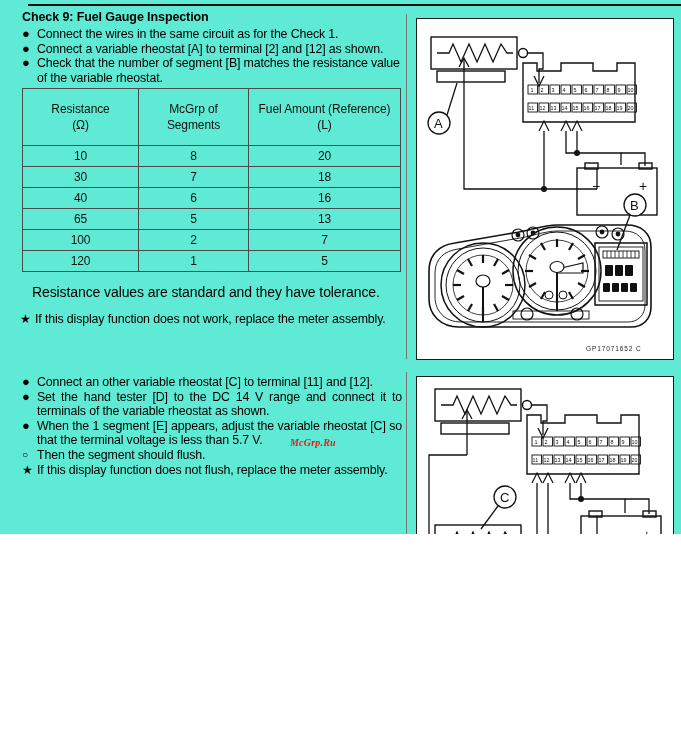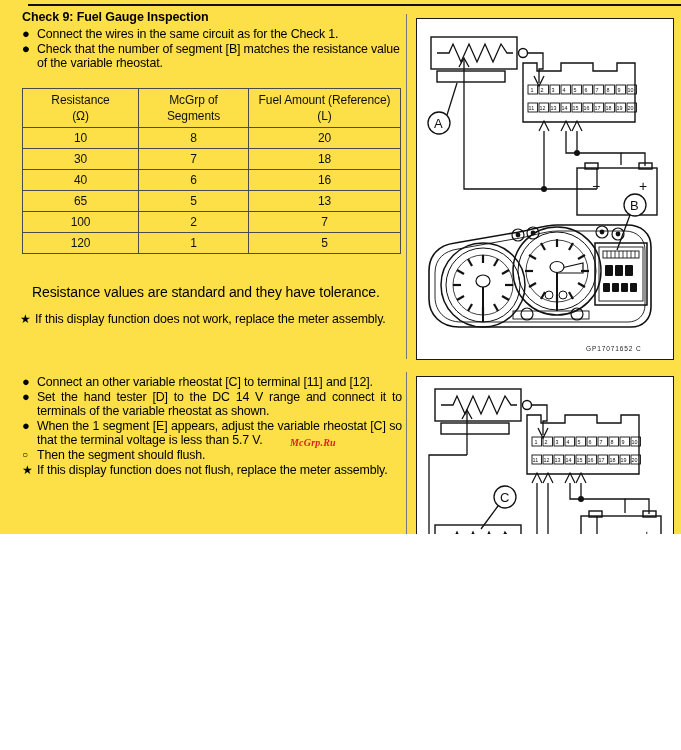--- a/index.html
+++ b/index.html
@@ -5,21 +5,21 @@
   * { box-sizing: border-box; }
   html, body {
     margin: 0; padding: 0;
     background: #ffffff;
     font-family: "Liberation Sans", sans-serif;
   }
   #page {
     position: relative;
     width: 681px;
     height: 534px;
-    background: #fde047;
+    background: #5eead4;
     overflow: hidden;
     color: #000;
   }
 
   
   .top-rule {
     position: absolute;
     left: 28px; top: 4px;
     width: 653px; height: 2px;
     background: #111;
@@ -86,21 +86,21 @@
     border: 1px solid #4a4a4a;
     text-align: center;
     font-size: 12px;
     font-weight: normal;
     letter-spacing: -0.1px;
     color: #111;
   }
   table.fuel th {
     height: 38px;
     line-height: 16px;
-    padding: 3px 2px;
+    padding: 12px 2px;
     vertical-align: middle;
   }
   table.fuel td {
     height: 21px;
     padding: 0;
   }
   table.fuel col.c1 { width: 116px; }
   table.fuel col.c2 { width: 110px; }
   table.fuel col.c3 { width: 152px; }
   .th-l1 { display: block; }
@@ -178,20 +178,21 @@
   <div class="text-col">
     <div class="check-title">Check 9: Fuel Gauge Inspection</div>
 
     <div class="bullet-list">
       <div class="bullet-row">
         <span class="bmark dot">●</span>
         <span class="txt">Connect the wires in the same circuit as for the Check 1.</span>
       </div>
       <div class="bullet-row">
         <span class="bmark dot">●</span>
+        <span class="txt">Connect a variable rheostat [A] to terminal [2] and [12] as shown.</span>
       </div>
       <div class="bullet-row">
         <span class="bmark dot">●</span>
         <span class="txt">Check that the number of segment [B] matches the resistance value of the variable rheostat.</span>
       </div>
     </div>
   </div>
 
   <div class="tbl-wrap">
     <table class="fuel">

